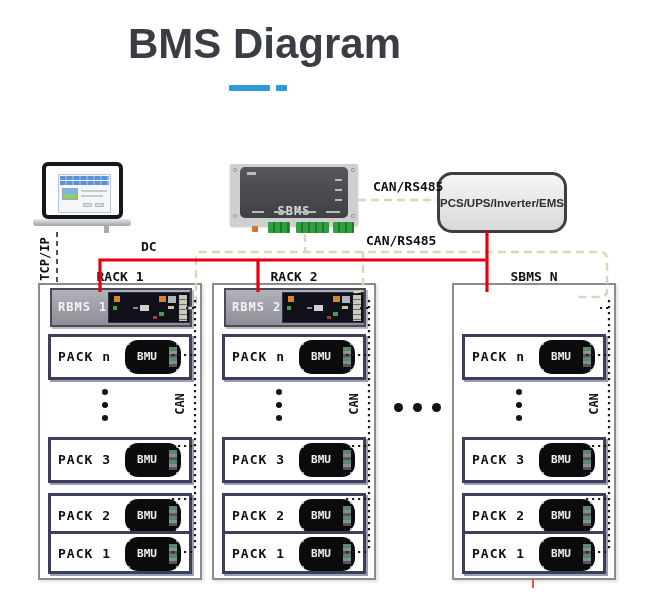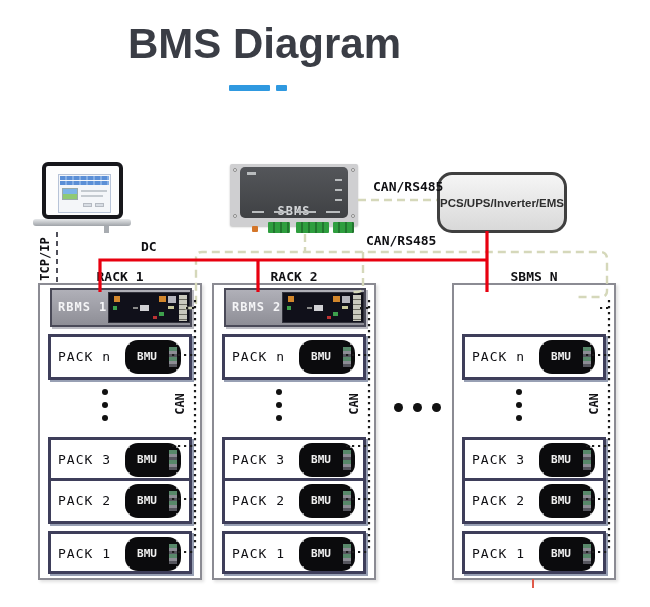--- a/index.html
+++ b/index.html
@@ -66,23 +66,23 @@
   .rd4{left:31px;top:12px;width:9px;height:6px;background:#d0d0d4;}
   .rd5{left:50px;top:3px;width:7px;height:6px;background:#d2862c;}
   .rd6{left:59px;top:3px;width:8px;height:7px;background:#b4b4bc;}
   .rd7{left:50px;top:19px;width:5px;height:4px;background:#3da04c;}
   .rd8{left:44px;top:23px;width:4px;height:3px;background:#bb3333;}
   .rd9{left:59px;top:13px;width:6px;height:3px;background:#c8c89a;}
   .rd10{left:70px;top:2px;width:8px;height:26px;
         background:repeating-linear-gradient(180deg,#c9c9bd 0 4px,#6a6a60 4px 5px);}
   .pack{position:absolute;left:8px;width:144px;height:46px;background:#fff;border:3px solid #3e3e5a;
         box-sizing:border-box;box-shadow:2px 2px 0 #98a0b4;}
-  .pack.p0{top:49px;} .pack.p1{top:152px;} .pack.p2{top:193px;padding-left:10px;} .pack.p3{top:246px;height:43px;}
+  .pack.p0{top:49px;} .pack.p1{top:152px;} .pack.p2{top:208px;padding-left:10px;} .pack.p3{top:246px;height:43px;}
   .pack-label{position:absolute;left:7px;top:0;height:40px;line-height:40px;
-              font-size:13px;font-weight:normal;color:#101014;letter-spacing:1px;}
+              font-size:13px;font-weight:bold;color:#101014;letter-spacing:1px;}
   .bmu{position:absolute;right:8px;top:3px;width:56px;height:34px;background:#0b0b0d;border-radius:13px;}
   .bmu-label{position:absolute;left:0;width:44px;text-align:center;top:0;height:34px;line-height:34px;
              font-size:11px;font-weight:bold;color:#f0f0f0;letter-spacing:0;}
   .bmu i.scr{position:absolute;width:2px;height:2px;border-radius:50%;background:#cfcfcf;display:block;}
   .bmu .pat{position:absolute;right:4px;top:7px;width:8px;height:20px;
             background:repeating-linear-gradient(180deg,#58886a 0 4px,#8c8c94 4px 7px,#56565e 7px 10px);}
   .vdots{position:absolute;left:62px;top:104px;}
   .vdots i{display:block;width:6px;height:6px;border-radius:50%;background:#111;margin:0 0 7px 0;}
   .hdots{position:absolute;top:397px;}
   .hdots i{display:inline-block;width:9px;height:9px;border-radius:50%;background:#111;margin-right:10px;}

